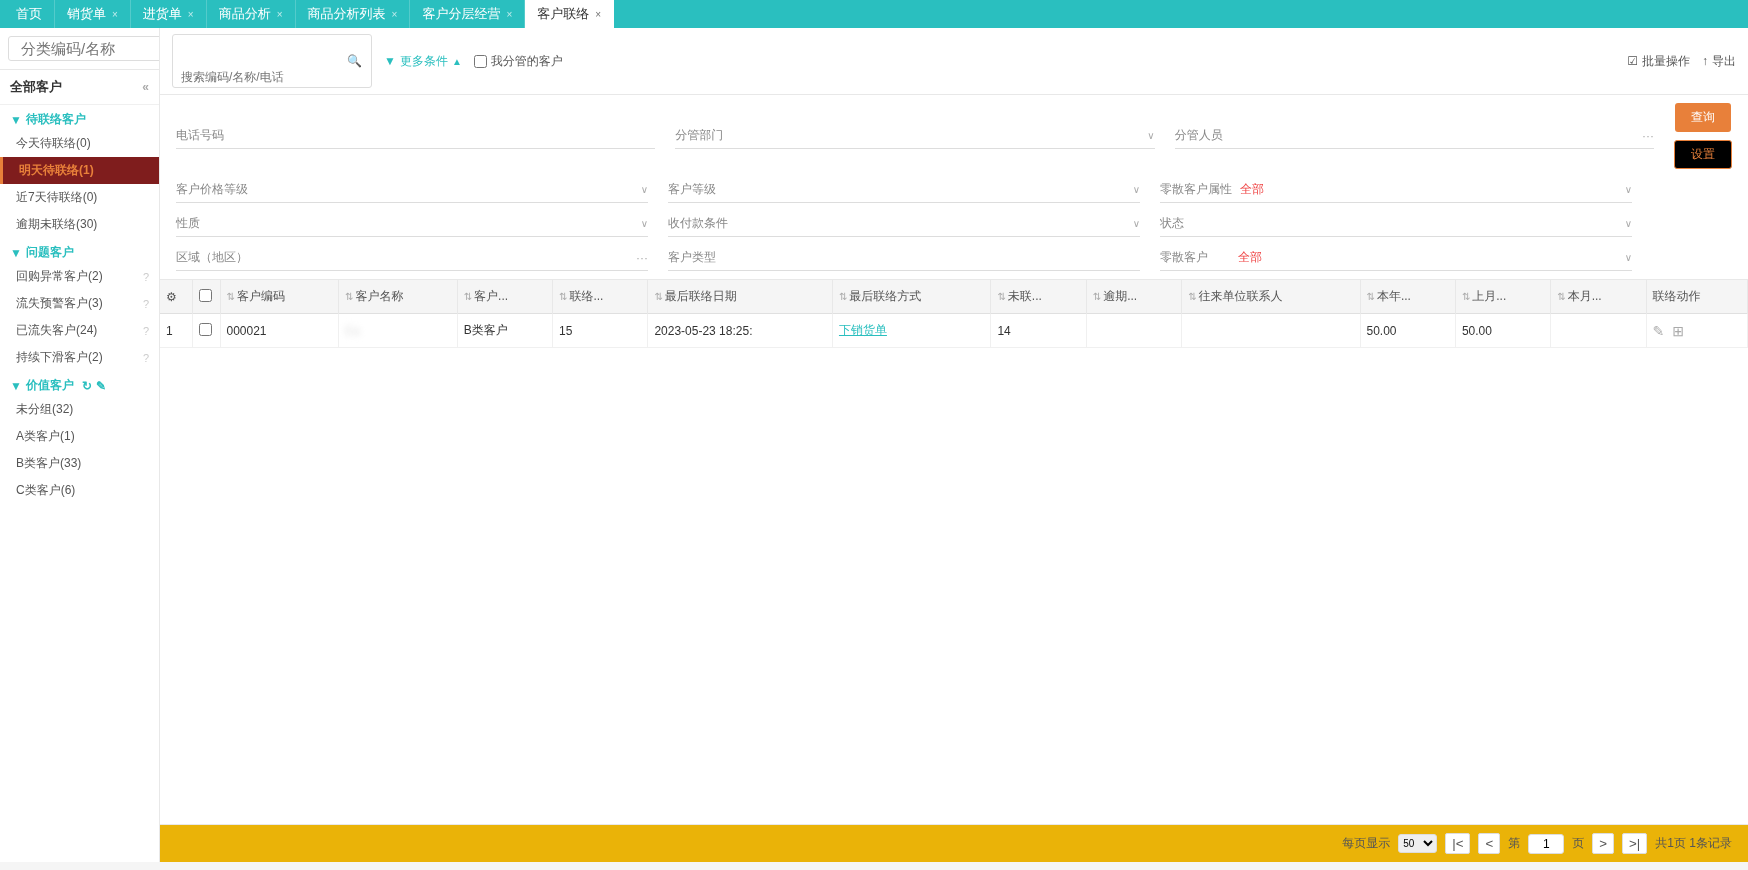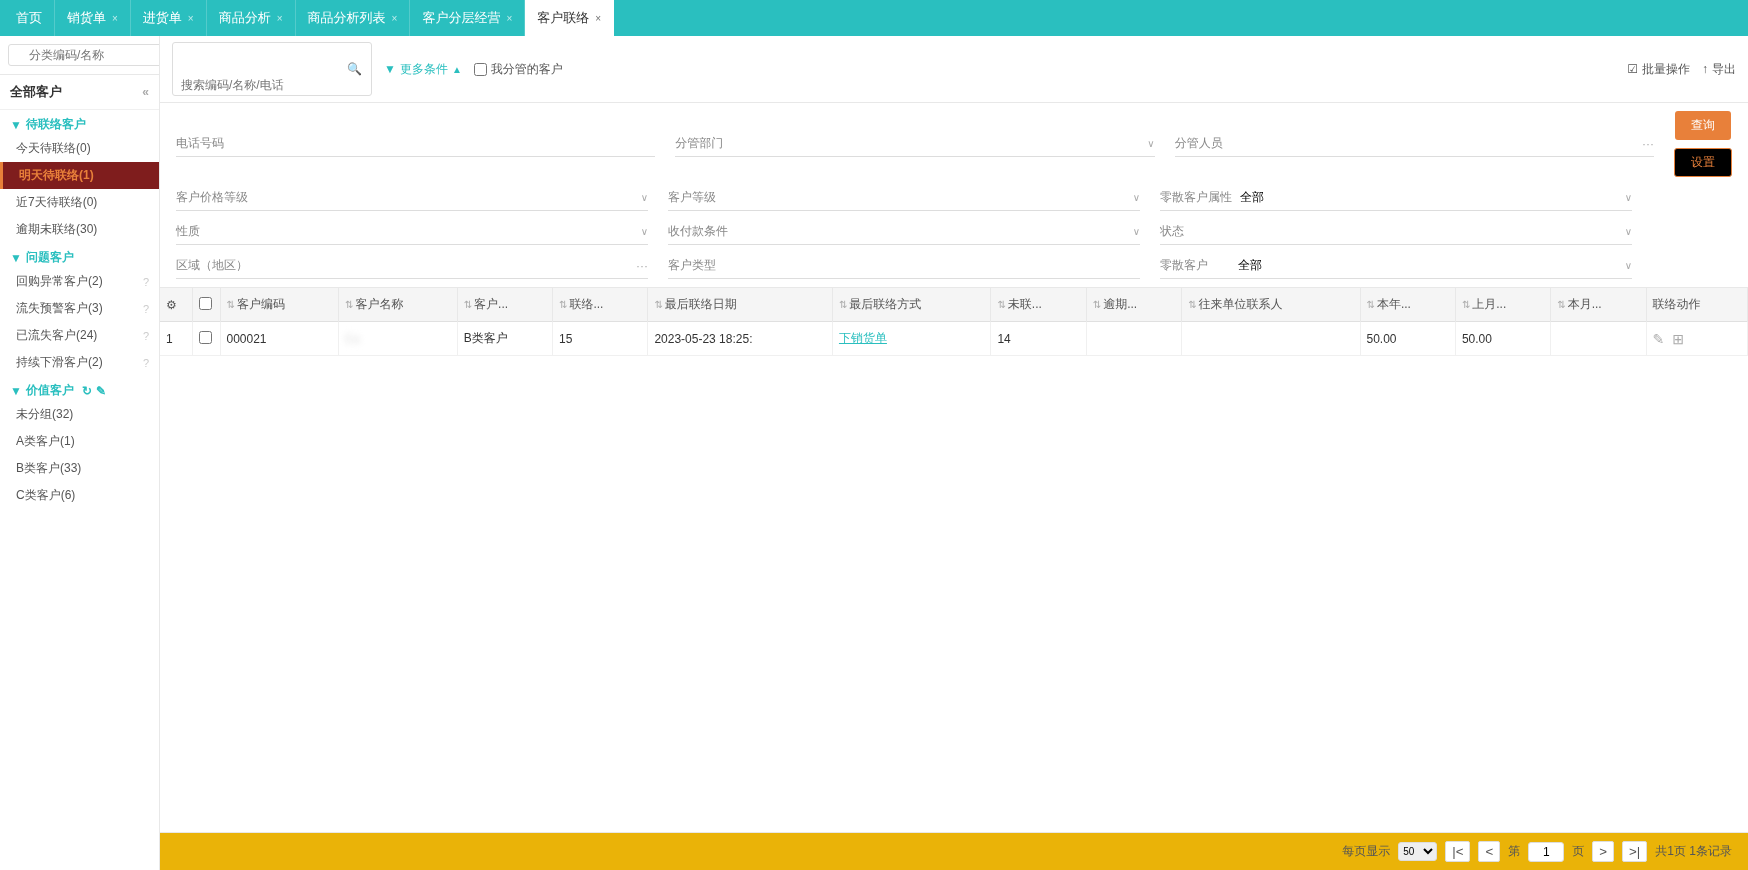--- a/index.html
+++ b/index.html
@@ -1,21 +1,21 @@
 <!DOCTYPE html>
 <html><head>
   <meta charset="utf-8">
   <style>
     * { box-sizing: border-box; margin: 0; padding: 0; }
     body { font-family: 'Microsoft YaHei', Arial, sans-serif; font-size: 12px; background: #f5f5f5; color: #333; overflow: hidden; }
     
     
     .top-nav {
       display: flex; align-items: center;
-      background: #2abfbf; height: 36px;
+      background: #2abfbf; height: 28px;
       padding: 0 8px; gap: 0;
     }
     .nav-item {
       color: #fff; padding: 0 12px; height: 36px;
       display: flex; align-items: center; cursor: pointer;
       font-size: 13px; white-space: nowrap;
       border-right: 1px solid rgba(255,255,255,0.2);
     }
     .nav-item:first-child { padding-left: 8px; }
     .nav-item.active { background: #fff; color: #333; }
@@ -28,21 +28,21 @@
     .sidebar {
       width: 160px; background: #fff; border-right: 1px solid #e8e8e8;
       overflow-y: auto; flex-shrink: 0;
     }
     .sidebar-search {
       padding: 8px; display: flex; align-items: center; gap: 4px;
       border-bottom: 1px solid #e8e8e8;
     }
     .sidebar-search input {
       flex: 1; border: 1px solid #ddd; border-radius: 3px;
-      padding: 3px 20px; font-size: 12px; outline: none;
+      padding: 3px 12px; font-size: 15px; outline: none;
     }
     
     .sidebar-all {
       padding: 8px 10px; display: flex; align-items: center; justify-content: space-between;
       font-weight: bold; font-size: 13px; cursor: pointer;
       border-bottom: 1px solid #f0f0f0;
     }
     .sidebar-all .collapse-icon { color: #aaa; font-size: 12px; }
     
     .sidebar-group-title {
@@ -88,21 +88,21 @@
       background: #fff; border-bottom: 1px solid #e8e8e8;
       padding: 8px 16px;
     }
     .filter-row { display: flex; align-items: center; margin-bottom: 8px; gap: 0; }
     .filter-row:last-child { margin-bottom: 0; }
     .filter-field {
       display: flex; align-items: center; flex: 1;
       border-bottom: 1px solid #ddd; padding: 4px 0; margin-right: 20px; position: relative;
     }
     .filter-field label { color: #888; font-size: 12px; white-space: nowrap; margin-right: 8px; min-width: 70px; }
-    .filter-field .field-value { flex: 1; font-size: 12px; color: #000000; }
+    .filter-field .field-value { flex: 1; font-size: 12px; color: #ef4444; }
     .filter-field .down-arrow { color: #aaa; font-size: 10px; margin-left: 4px; cursor: pointer; }
     .filter-field .dots { color: #aaa; font-size: 12px; cursor: pointer; }
     .query-btn {
       background: #e8803a; color: #fff; border: none; border-radius: 3px;
       padding: 6px 16px; cursor: pointer; font-size: 12px;
     }
     .reset-btn {
       background: #000000; color: #e8803a; border: 1px solid #e8803a; border-radius: 3px;
       padding: 5px 16px; cursor: pointer; font-size: 12px; margin-top: 4px;
     }

